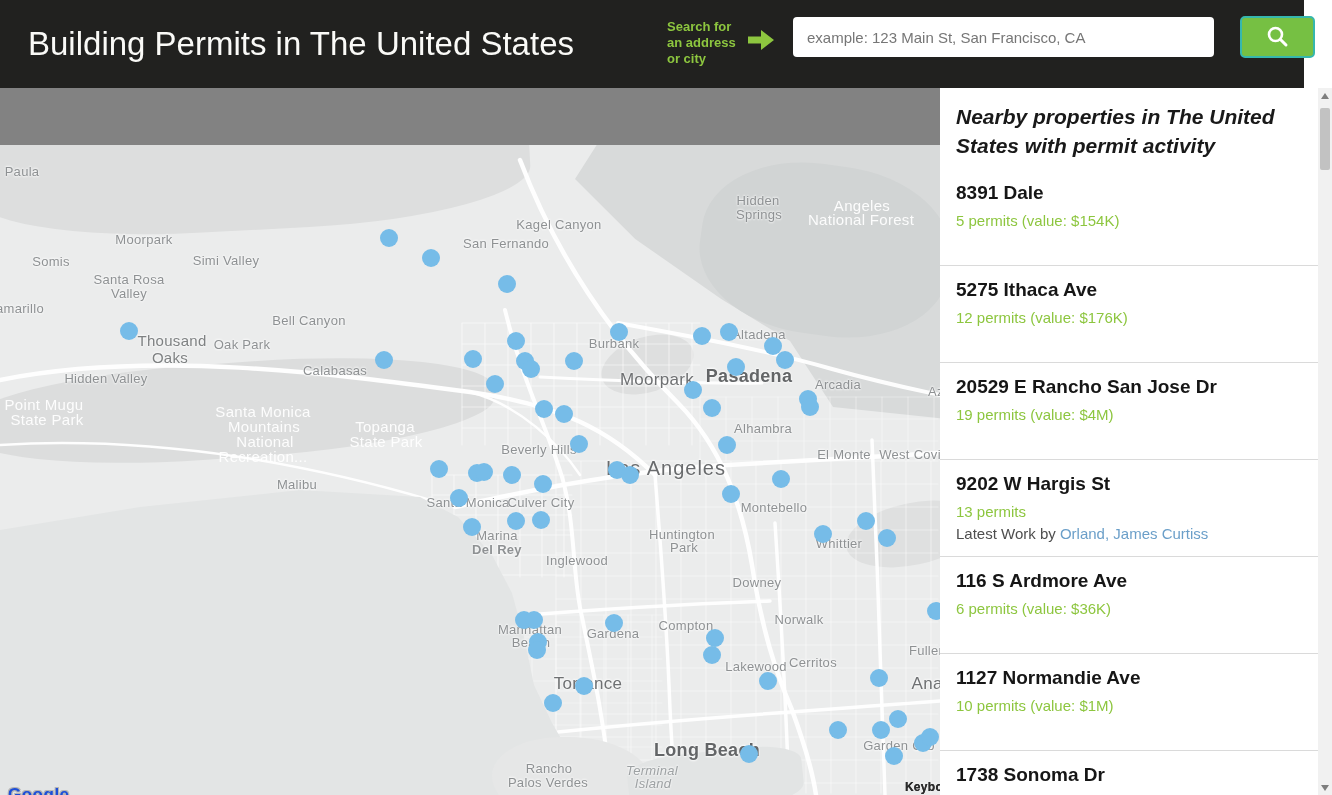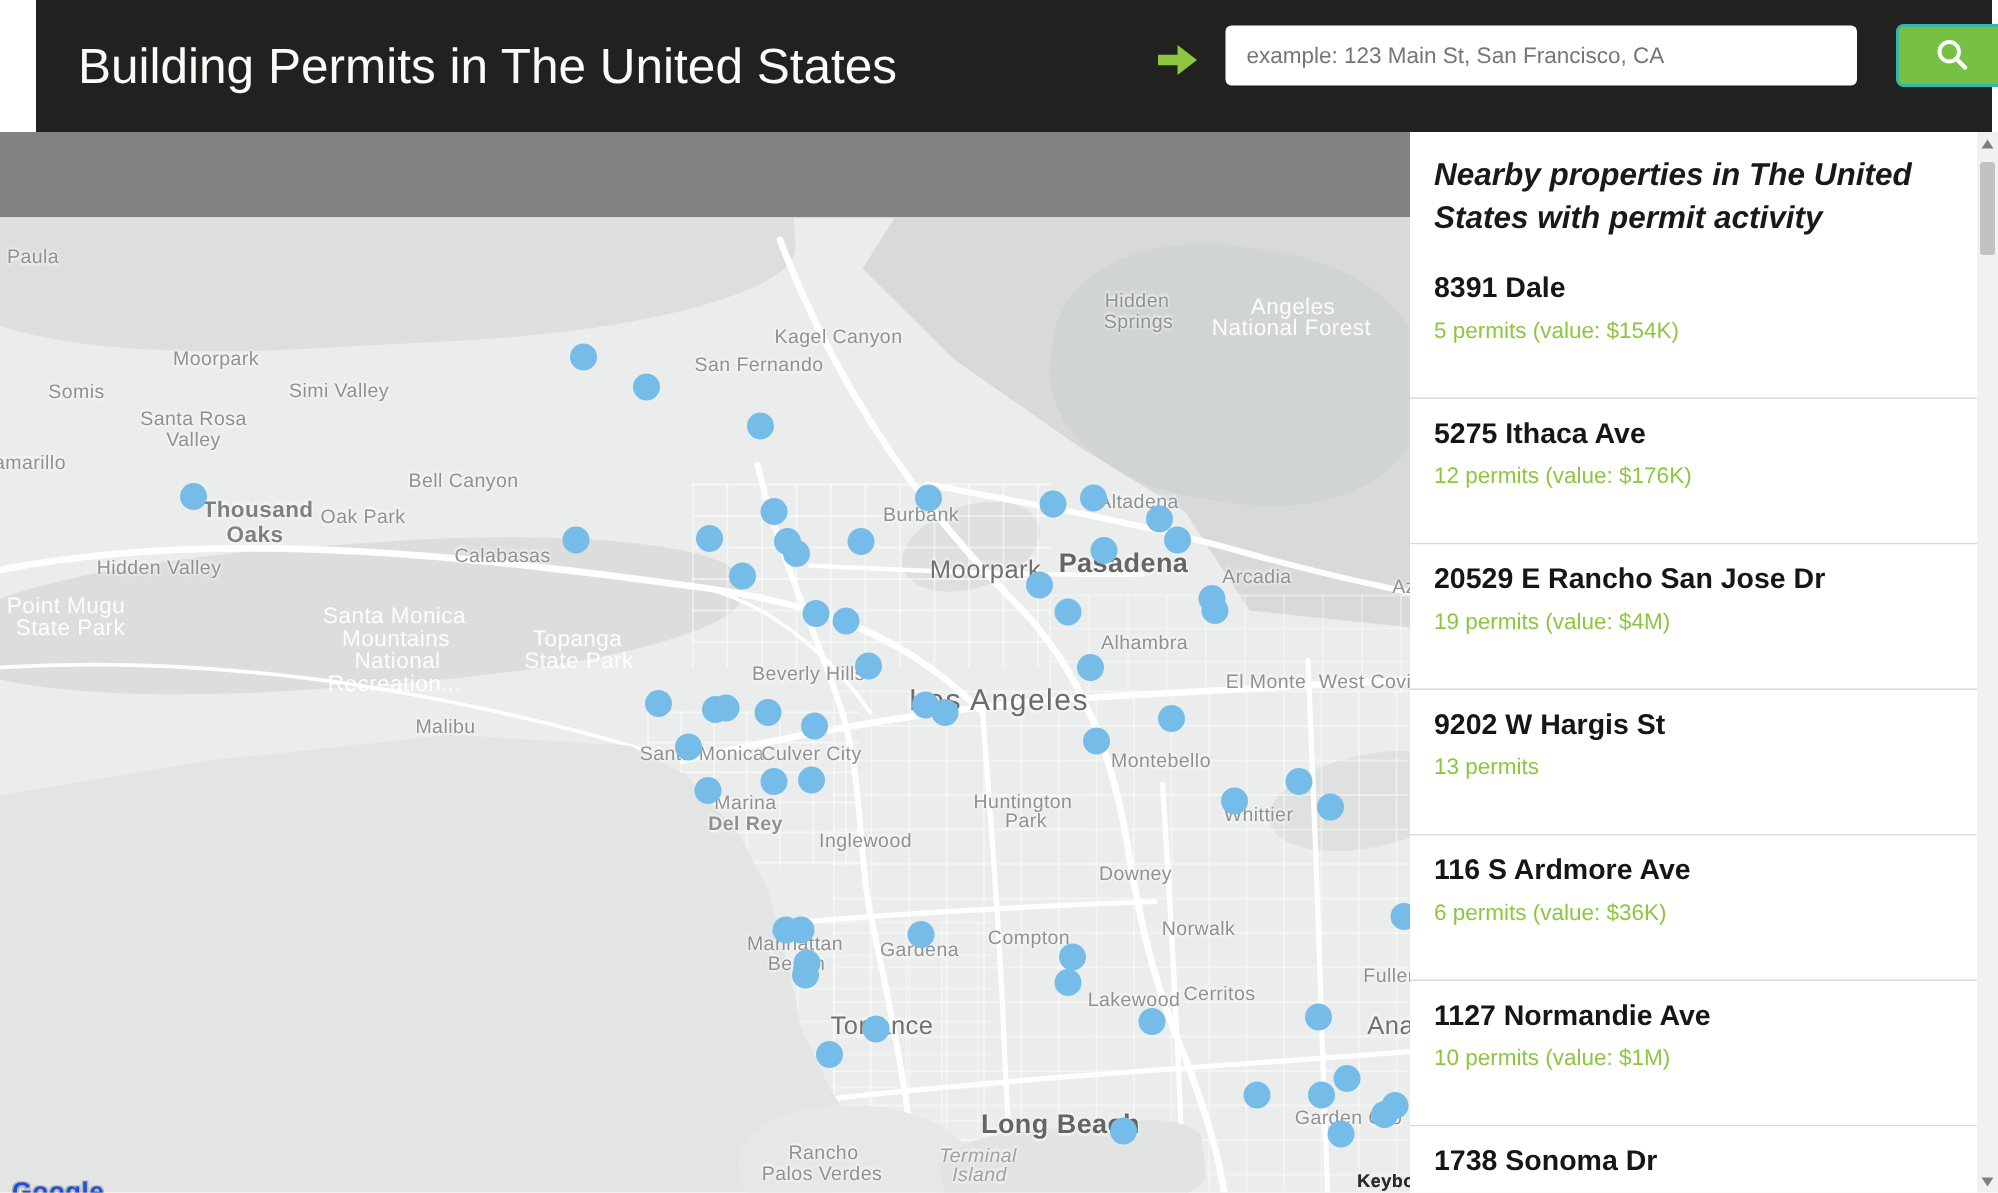--- a/index.html
+++ b/index.html
@@ -1,21 +1,21 @@
 <!DOCTYPE html>
 <html style="--accent-green: #8dc63f; --button-green: #76c043; --button-border: #36b7ad; --link-blue: #6b9fc9; --marker-blue: #76bce8; --header-bg: #21211f; --filter-bg: #828282; --dropdown-bg: #3c3c3a;"><head>
 <meta charset="utf-8">
 <style>
   html,body{margin:0;padding:0;background:#fff;}
   #app{position:relative;width:1332px;height:795px;overflow:hidden;
        font-family:"Liberation Sans",sans-serif;}
 
   
   #header{position:absolute;left:0;top:0;width:1304px;height:88px;
-          background:var(--header-bg,#21211f);margin-left:24px;}
+          background:var(--header-bg,#21211f);}
   #page-title{position:absolute;left:28px;top:0;height:88px;line-height:88px;
           margin:0;font-size:33px;font-weight:400;color:#fafaf7;white-space:nowrap;}
   #search-hint{position:absolute;left:667px;top:19px;width:100px;
           font-size:13px;font-weight:700;color:var(--accent-green,#8dc63f);line-height:16px;}
   #arrow-ic{position:absolute;left:747px;top:29px;}
   #search-input{position:absolute;left:793px;top:17px;width:421px;height:40px;
           box-sizing:border-box;border:none;border-radius:4px;padding:0 14px;
           font-family:"Liberation Sans",sans-serif;font-size:15px;color:#333;}
   #search-input::placeholder{color:#767676;}
   #search-btn{position:absolute;left:1240px;top:16px;width:75px;height:42px;
@@ -66,21 +66,21 @@
        border-radius:45% 55% 40% 60%;}
   #harbor{left:628px;top:606px;width:175px;height:58px;background:#e2e4e4;
        border-radius:30%;transform:rotate(-6deg);}
   #labels,#markers{position:absolute;left:0;top:0;width:940px;height:650px;}
   .ml{position:absolute;transform:translate(-50%,-50%);white-space:nowrap;
        font-size:13px;color:#8e9193;letter-spacing:.3px;
        text-shadow:0 1px 2px rgba(255,255,255,.9),0 -1px 2px rgba(255,255,255,.9);}
   .ml.city{font-size:17px;color:#6e7072;}
   .ml.cityb{font-size:18px;font-weight:700;color:#636567;}
   .ml.big{font-size:20px;color:#696b6d;letter-spacing:1px;}
-  .ml.thous{font-size:15px;font-weight:700;color:#7e8182;}
+  .ml.thous{font-size:15px;font-weight:400;color:#7e8182;}
   .ml.park{font-size:15px;color:rgba(255,255,255,.93);text-shadow:none;}
   .ml.water{font-size:13px;font-style:italic;color:#9da1a3;}
   .ml.keyb{font-size:12px;color:#2b2b2b;text-shadow:none;font-weight:700;}
   .mk{position:absolute;width:18px;height:18px;border-radius:50%;
        background:var(--marker-blue,#76bce8);transform:translate(-50%,-50%);cursor:pointer;}
   #glogo{position:absolute;left:8px;bottom:6px;font-size:17px;font-weight:700;
        letter-spacing:.5px;color:#1d4ed8;
        text-shadow:-1px -1px 0 #b5b5b5,1px -1px 0 #b5b5b5,-1px 1px 0 #b5b5b5,1px 1px 0 #b5b5b5;}
 
   
@@ -106,20 +106,25 @@
   #sb-thumb{position:absolute;left:2px;top:20px;width:10px;height:62px;
        background:#c2c2c2;border-radius:2px;cursor:pointer;}
 </style>
 </head>
 <body>
 
 <div id="app">
 
   <div id="header">
     <h1 id="page-title">Building Permits in The United States</h1>
+    <div id="search-hint">
+      <div>Search for</div>
+      <div>an address</div>
+      <div>or city</div>
+    </div>
     <svg id="arrow-ic" width="28" height="22" viewBox="0 0 28 22">
       <polygon points="1,7.5 14,7.5 14,1 27,11 14,21 14,14.5 1,14.5" fill="#8dc63f"></polygon>
     </svg>
     <input id="search-input" placeholder="example: 123 Main St, San Francisco, CA" style="">
     <button id="search-btn">
       <svg width="26" height="26" viewBox="0 0 26 26">
         <circle cx="10.5" cy="10.5" r="6.5" fill="none" stroke="#fff" stroke-width="2.6"></circle>
         <line x1="15.5" y1="15.5" x2="21" y2="21" stroke="#fff" stroke-width="3" stroke-linecap="round"></line>
       </svg>
     </button>
@@ -416,20 +421,21 @@
           <div class="prop-title">5275 Ithaca Ave</div>
           <div class="prop-permits">12 permits (value: $176K)</div>
         </div>
         <div class="prop">
           <div class="prop-title">20529 E Rancho San Jose Dr</div>
           <div class="prop-permits">19 permits (value: $4M)</div>
         </div>
         <div class="prop">
           <div class="prop-title">9202 W Hargis St</div>
           <div class="prop-permits">13 permits</div>
+          <div class="prop-work"><span>Latest Work by </span><a href="#">Orland, James Curtiss</a></div>
         </div>
         <div class="prop">
           <div class="prop-title">116 S Ardmore Ave</div>
           <div class="prop-permits">6 permits (value: $36K)</div>
         </div>
         <div class="prop">
           <div class="prop-title">1127 Normandie Ave</div>
           <div class="prop-permits">10 permits (value: $1M)</div>
         </div>
         <div class="prop">

